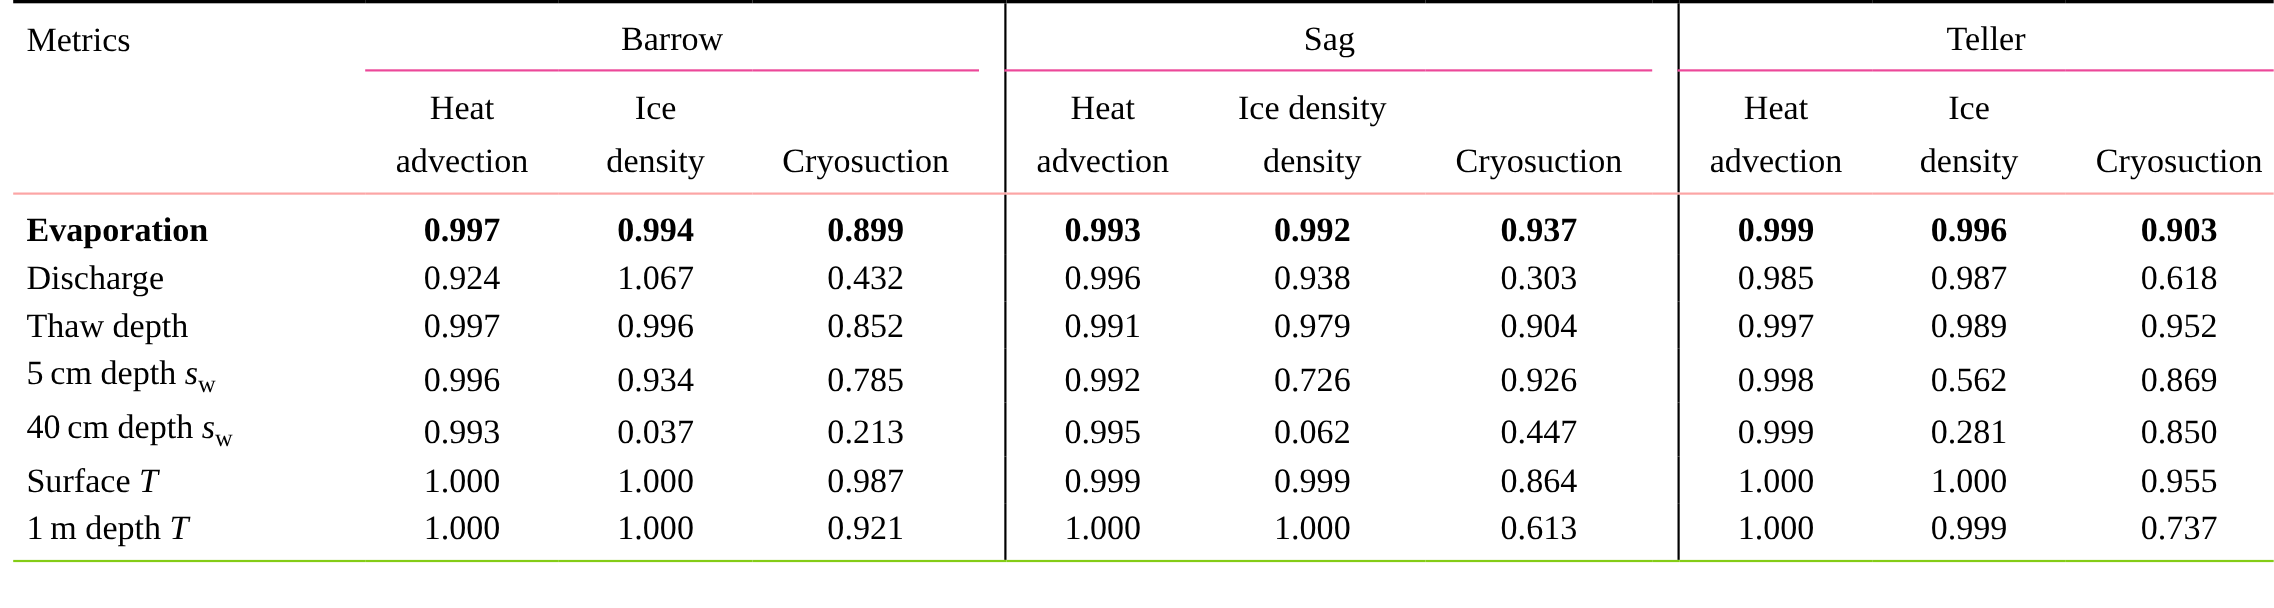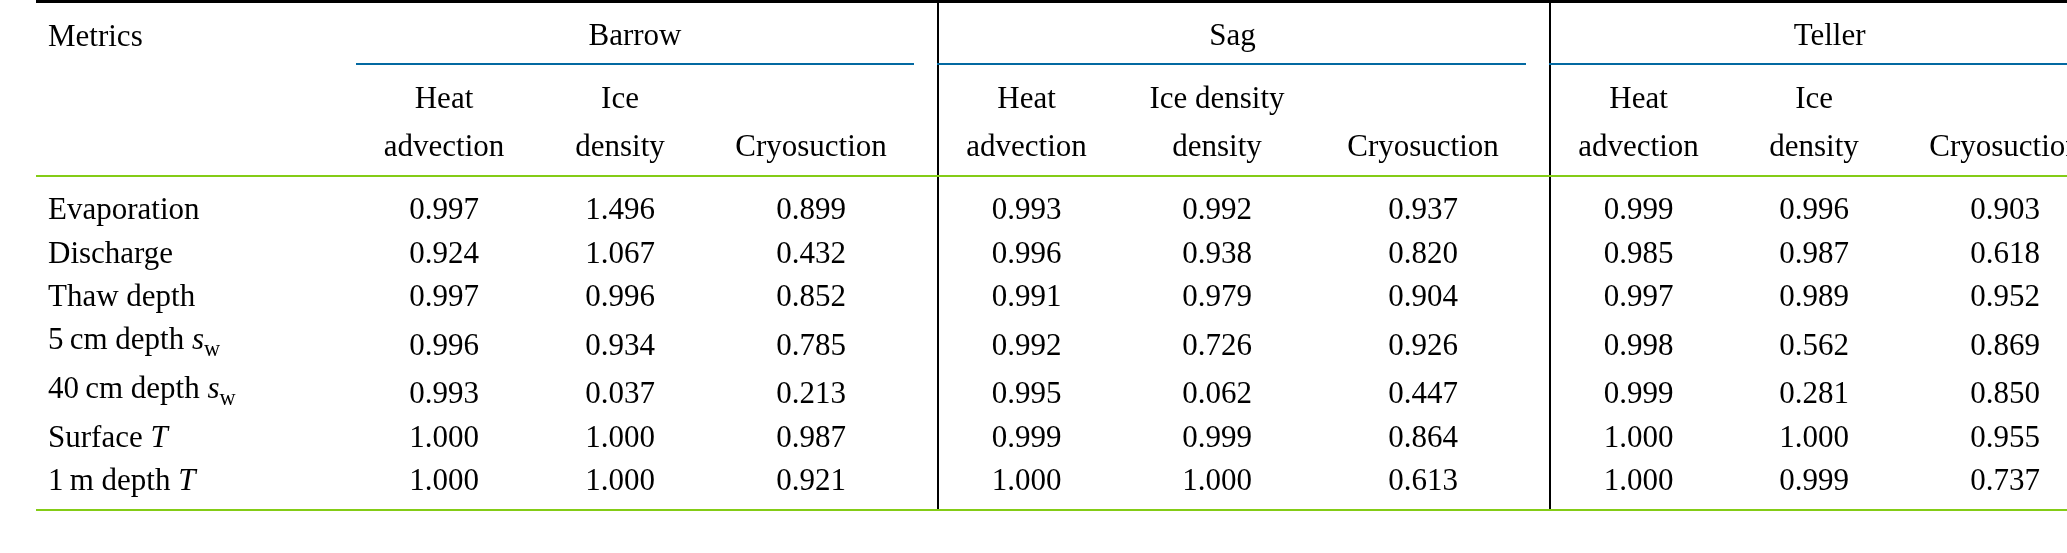--- a/index.html
+++ b/index.html
@@ -11,46 +11,46 @@
     width: 2067px;
     height: 553px;
     font-family: "Liberation Serif", serif;
     color: #000000;
     overflow: hidden;
   }
   .table-wrap {
     width: 1905px;
     height: 553px;
     box-sizing: border-box;
-    padding: 0 36px;
+    padding: 0 12px;
     position: relative;
   }
   table.sci {
     border-collapse: collapse;
     width: 2027px;
     table-layout: fixed;
     font-size: 31px;
   }
   table.sci td, table.sci th {
     padding: 0;
     font-weight: normal;
     vertical-align: bottom;
   }
   
   .toprule td {
     border-top: 3px solid #000;
   }
   .midrule-full td {
-    border-bottom: 2px solid #84cc16;
+    border-bottom: 2px solid #fca5a5;
   }
   .bottomrule td {
     border-bottom: 2px solid #84cc16;
   }
   .grouprule {
-    border-bottom: 2px solid #0369a1;
+    border-bottom: 2px solid #ec4899;
   }
   .metrics-head {
     text-align: left;
     padding-left: 12px !important;
     padding-top: 14px !important;
     padding-bottom: 10px !important;
   }
   .group-head {
     text-align: center;
     padding-top: 14px !important;
@@ -78,20 +78,21 @@
   .num {
     text-align: center;
   }
   tbody.body-rows tr td {
     padding-top: 4px !important;
     padding-bottom: 4px !important;
     line-height: 1.14;
   }
   tbody.body-rows tr:first-child td {
     padding-top: 14px !important;
+    font-weight: bold;
   }
   tbody.body-rows tr:last-child td {
     padding-bottom: 12px !important;
   }
   .sub { font-size: 0.72em; vertical-align: sub; }
   .ital { font-style: italic; }
   
   col.c-metrics { width: 320px; }
   col.c-num { width: 176px; }
   col.c-num-wide { width: 206px; }
@@ -168,40 +169,40 @@
         <td class="subhead">
           <span>Cryosuction</span>
         </td>
       </tr>
     </thead>
 
     <tbody class="body-rows" id="body-rows">
         <tr>
           <td class="rowlabel">Evaporation</td>
           <td class="num">0.997</td>
-          <td class="num">1.496</td>
+          <td class="num">0.994</td>
           <td class="num">0.899</td>
           <td class="sep-cell"></td>
           <td class="num sep">0.993</td>
           <td class="num">0.992</td>
           <td class="num">0.937</td>
           <td class="sep-cell"></td>
           <td class="num sep">0.999</td>
           <td class="num">0.996</td>
           <td class="num">0.903</td>
         </tr>
         <tr>
           <td class="rowlabel">Discharge</td>
           <td class="num">0.924</td>
           <td class="num">1.067</td>
           <td class="num">0.432</td>
           <td class="sep-cell"></td>
           <td class="num sep">0.996</td>
           <td class="num">0.938</td>
-          <td class="num">0.820</td>
+          <td class="num">0.303</td>
           <td class="sep-cell"></td>
           <td class="num sep">0.985</td>
           <td class="num">0.987</td>
           <td class="num">0.618</td>
         </tr>
         <tr>
           <td class="rowlabel">Thaw depth</td>
           <td class="num">0.997</td>
           <td class="num">0.996</td>
           <td class="num">0.852</td>

